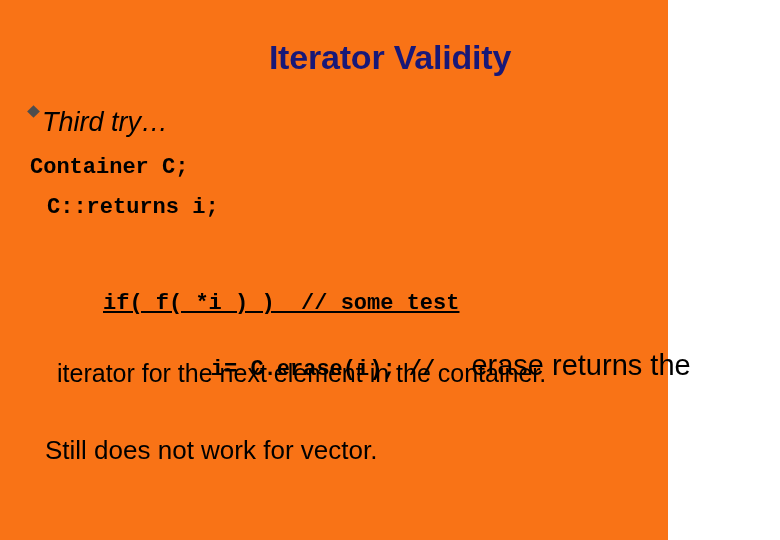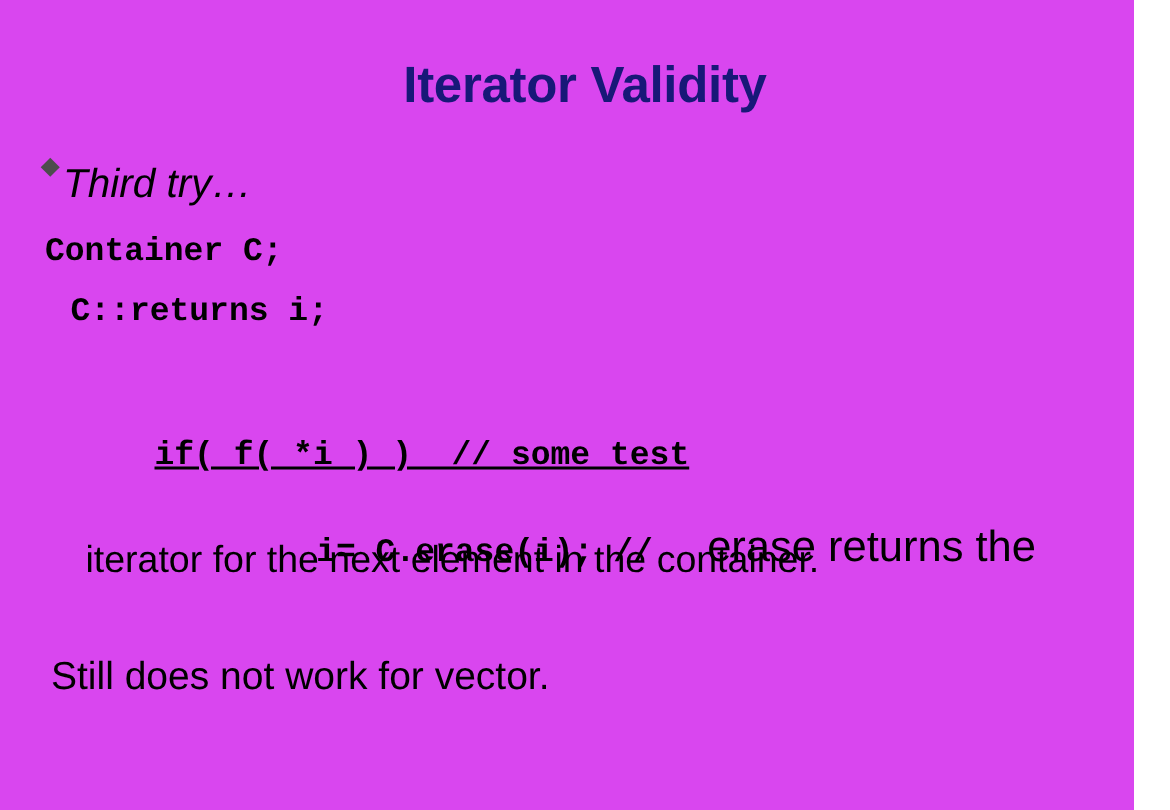--- a/index.html
+++ b/index.html
@@ -10,23 +10,23 @@
     width: 780px;
     height: 540px;
     background: #ffffff;
     font-family: "Liberation Sans", sans-serif;
     color: #000000;
     overflow: hidden;
     position: relative;
   }
   .slide {
     position: relative;
-    width: 756px;
+    width: 668px;
     height: 540px;
-    background: #d946ef;
+    background: #f97316;
   }
 
   
   .slide-title {
     position: absolute;
     left: 0;
     top: 36px;
     width: 780px;
     text-align: center;
     font-family: "Liberation Sans", sans-serif;
@@ -111,21 +111,21 @@
     font-family: "Liberation Sans", sans-serif;
     font-weight: normal;
     font-size: 25px;
     line-height: 30px;
     color: #000000;
     white-space: nowrap;
   }
 
   .closing-line {
     position: absolute;
-    left: 34px;
+    left: 45px;
     top: 434px;
     font-family: "Liberation Sans", sans-serif;
     font-weight: normal;
     font-size: 26px;
     line-height: 32px;
     color: #000000;
     white-space: nowrap;
   }
 </style>
 </head>

